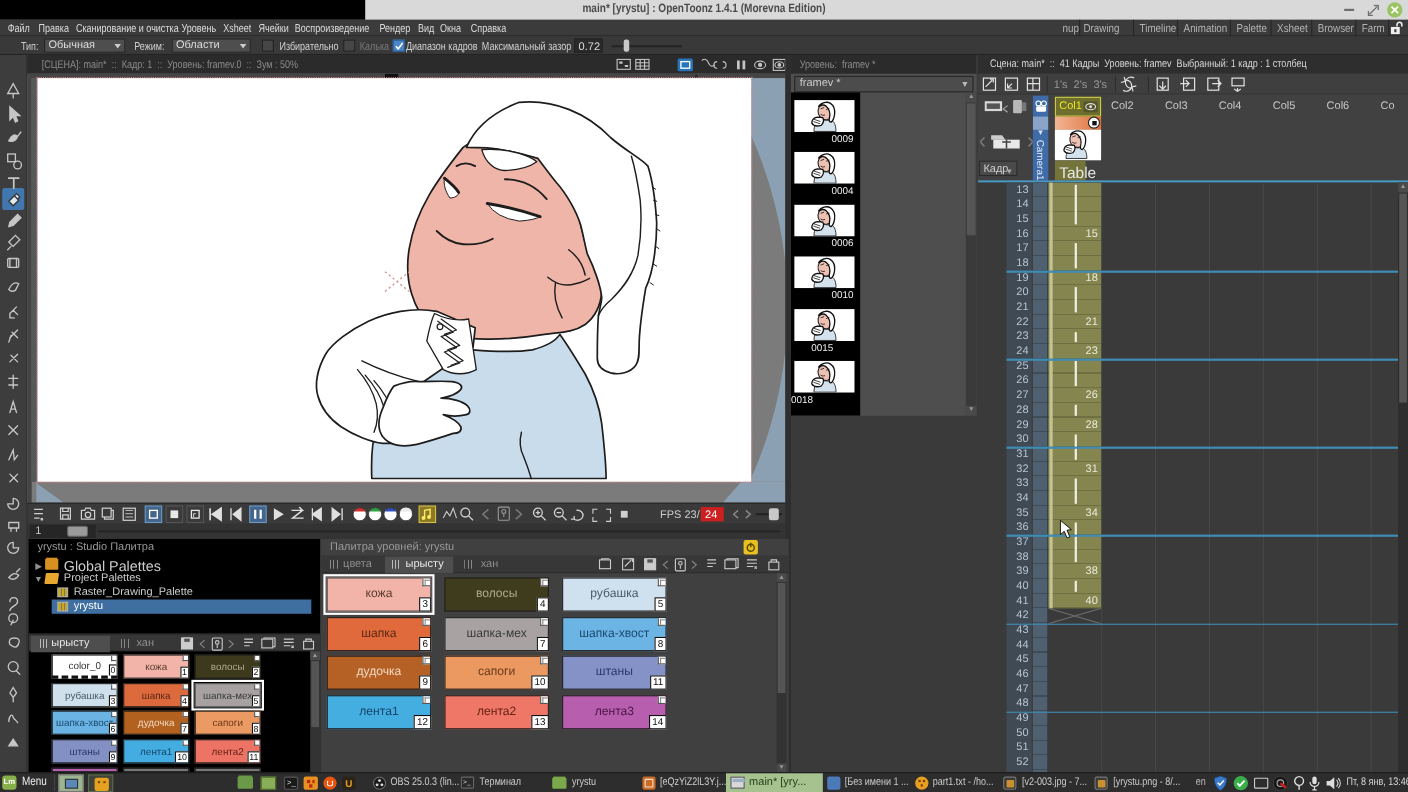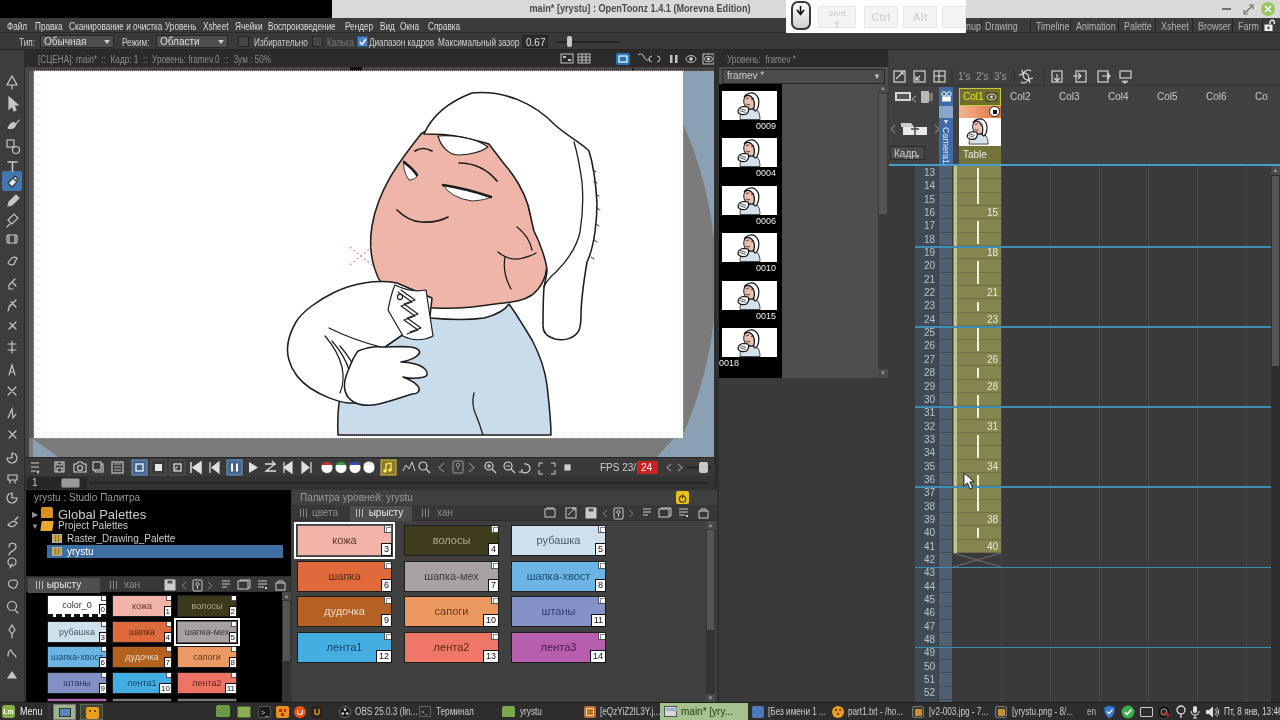--- a/index.html
+++ b/index.html
@@ -132,21 +132,21 @@
     <div class="cbox" style="left:238px;"></div>
     <span class="abs" style="left:254px;top:3px;">Избирательно</span>
     <div class="cbox" style="left:312px;"></div>
     <span class="abs" style="left:327px;top:3px;color:#777;">Калька</span>
     <div class="cbox" style="left:357px;background:#4a86c8;border-color:#2a5a90;"></div>
     <svg class="abs" style="left:358px;top:4px;" width="10" height="10" viewBox="0 0 10 10">
       <path d="M2,5 L4,7.5 L8,2" fill="none" stroke="#fff" stroke-width="1.5"></path>
     </svg>
     <span class="abs" style="left:369px;top:3px;">Диапазон кадров</span>
     <span class="abs" style="left:438px;top:3px;">Максимальный зазор</span>
-    <div class="abs" style="left:522px;top:2px;width:26px;height:13px;background:#2b2b2b;border:1px solid #222;color:#ddd;font-size:10px;padding:1px 0 0 3px;">0.67</div>
+    <div class="abs" style="left:522px;top:2px;width:26px;height:13px;background:#2b2b2b;border:1px solid #222;color:#ddd;font-size:10px;padding:1px 0 0 3px;">0.72</div>
     <div class="abs" style="left:556px;top:8px;width:64px;height:2px;background:#252525;"></div>
     <div class="abs" style="left:567px;top:3px;width:5px;height:11px;background:#c9c9c9;border-radius:2px;"></div>
   </div>
   <div class="abs" id="toolstrip">
     <div class="abs" style="left:2px;top:121px;width:20px;height:20px;background:#4177ae;border-radius:2px;"></div>
     <svg class="abs" style="left:0;top:0;" width="25" height="652" viewBox="0 0 25 652">
       <g stroke="#c6c6c6" fill="none" stroke-width="1.2" stroke-linecap="round">
         <path d="M12,26 l-5,9 h10 z M12,35 v4"></path>
         <path d="M9,47 l0,12 l3,-3 l2,5 l2,-1 l-2,-5 l4,0 z" fill="#c6c6c6"></path>
         <path d="M8,78 q4,-8 8,-4 q-2,6 -8,4 z M16,74 l3,-4" fill="#c6c6c6"></path>
@@ -389,30 +389,31 @@
       <svg class="abs" style="left:3px;top:231px;" width="55" height="29">
           <use href="#minifig"></use>
         </svg>
       <svg class="abs" style="left:3px;top:278px;" width="55" height="29">
           <use href="#minifig"></use>
         </svg>
       <div class="abs" style="left:0;top:71px;width:57px;text-align:right;color:#eee;font-size:9px;">0009</div>
       <div class="abs" style="left:0;top:118px;width:57px;text-align:right;color:#eee;font-size:9px;">0004</div>
       <div class="abs" style="left:0;top:166px;width:57px;text-align:right;color:#eee;font-size:9px;">0006</div>
       <div class="abs" style="left:0;top:213px;width:57px;text-align:right;color:#eee;font-size:9px;">0010</div>
-      <div class="abs" style="left:0;top:261px;width:57px;text-align:right;color:#eee;font-size:9px;">0015</div>
+      <div class="abs" style="left:0;top:261px;width:57px;text-align:center;color:#eee;font-size:9px;">0015</div>
       <div class="abs" style="left:0;top:308px;width:57px;text-align:left;color:#eee;font-size:9px;">0018</div>
     </div>
     <div class="abs" style="left:159px;top:34px;width:10px;height:294px;background:#3a3a3a;">
       <div style="position:absolute;left:0;top:0;width:10px;height:9px;background:#4a4a4a;color:#999;font-size:6px;text-align:center;line-height:9px;">▲</div>
       <div style="position:absolute;left:1px;top:10px;width:8px;height:120px;background:#555;"></div>
       <div style="position:absolute;left:0;bottom:0;width:10px;height:9px;background:#4a4a4a;color:#999;font-size:6px;text-align:center;line-height:9px;">▼</div>
     </div>
   </div>
   <div class="abs" id="xsheet">
+    <div class="abs" style="left:0;top:0;width:391px;height:17px;background:#2e2e2e;color:#d8d8d8;font-size:10px;padding:3px 0 0 11px;"><span class="cx">Сцена: main* &nbsp;::&nbsp; 41 Кадры&nbsp; Уровень: framev&nbsp; Выбранный: 1 кадр : 1 столбец</span></div>
     <div class="abs" style="left:0;top:17px;width:391px;height:19px;background:#3f3f3f;border-bottom:1px solid #333;">
       <svg width="391" height="19" viewBox="0 0 391 19">
         <g stroke="#e0e0e0" fill="none" stroke-width="1.1">
           <rect x="5" y="4" width="11" height="11"></rect>
             <path d="M7,12 L13,6 M11,5 l3,0 l0,3"></path>
           <rect x="25" y="4" width="11" height="11"></rect>
             <path d="M27,13 l4,-4 M27,9 l0,4 l4,0"></path>
           <rect x="45" y="4" width="11" height="11"></rect>
             <path d="M50,4 v11 M45,9 h11"></path>
           <path d="M134,6 a5,5 0 1 1 -2,9 M133,3 l1,4 l-4,1"></path>
@@ -478,21 +479,21 @@
         <span style="position:absolute;right:1px;top:0px;width:11px;height:11px;background:#fff;border-radius:50%;border:1px solid #222;">
           <span style="position:absolute;left:2.5px;top:2.5px;width:4px;height:4px;background:#111;"></span>
         </span>
       </div>
       <svg class="abs" style="left:70px;top:32px;" width="42" height="28" viewBox="0 0 42 28">
         <rect width="42" height="28" fill="#fff"></rect>
         <g transform="translate(-7,-1) scale(0.95)">
             <use href="#minifig"></use>
           </g>
       </svg>
-      <div class="abs" style="left:70px;top:60px;width:42px;height:18px;background:#73733a;color:#e8e8e8;font-size:10px;padding:3px 0 0 4px;">Table</div>
+      <div class="abs" style="left:70px;top:60px;width:28px;height:18px;background:#73733a;color:#e8e8e8;font-size:14px;padding:3px 0 0 4px;">Table</div>
 
       <div class="abs" style="left:113px;top:1px;width:390px;height:77px;">
         <span class="abs" style="left:8px;top:4px;color:#c8c8c8;font-size:10px;">Col2</span>
         <span class="abs" style="left:57px;top:4px;color:#c8c8c8;font-size:10px;">Col3</span>
         <span class="abs" style="left:106px;top:4px;color:#c8c8c8;font-size:10px;">Col4</span>
         <span class="abs" style="left:155px;top:4px;color:#c8c8c8;font-size:10px;">Col5</span>
         <span class="abs" style="left:204px;top:4px;color:#c8c8c8;font-size:10px;">Col6</span>
         <span class="abs" style="left:253px;top:4px;color:#c8c8c8;font-size:10px;">Co</span>
       </div>
     </div>
@@ -797,24 +798,13 @@
     <svg class="abs" style="left:1190px;top:2px;" width="10" height="14" viewBox="0 0 10 14">
         <rect x="3" y="1" width="4" height="7" rx="2" fill="#ddd"></rect>
         <path d="M1,6 a4,4 0 0 0 8,0 M5,10 v3 M3,13 h4" stroke="#ddd" stroke-width="1.1" fill="none"></path>
       </svg>
     <svg class="abs" style="left:1205px;top:2px;" width="14" height="14" viewBox="0 0 14 14">
         <path d="M1,5 h3 l4,-3.5 v11 l-4,-3.5 h-3 z" fill="#ddd"></path>
         <path d="M10,4 a4,4 0 0 1 0,6 M11.5,2.5 a6,6 0 0 1 0,9" stroke="#ddd" stroke-width="1" fill="none"></path>
       </svg>
     <span class="abs" style="left:1224px;top:3px;color:#d8d8d8;font-size:10px;">Пт, 8 янв, 13:46</span>
   </div>
-  <div class="abs" id="skey">
-    <div class="abs" style="left:5px;top:1px;width:20px;height:29px;border:2px solid #3a3a3a;border-radius:7px;background:linear-gradient(#fdfdfd,#d0d0d0);">
-      <svg width="15" height="24" viewBox="0 0 15 24">
-          <path d="M7.5,3 v8 m-3.5,-4 l3.5,4.5 l3.5,-4.5" stroke="#111" stroke-width="1.6" fill="none"></path>
-        </svg>
-    </div>
-    <div class="key" style="left:32px;width:38px;line-height:10px;"><span style="font-size:8px;">Shift</span><br><span style="font-size:9px;">⇧</span></div>
-    <div class="key" style="left:78px;width:34px;">Ctrl</div>
-    <div class="key" style="left:117px;width:34px;">Alt</div>
-    <div class="key" style="left:156px;width:24px;"></div>
-  </div>
 </div>
 
 </body></html>

